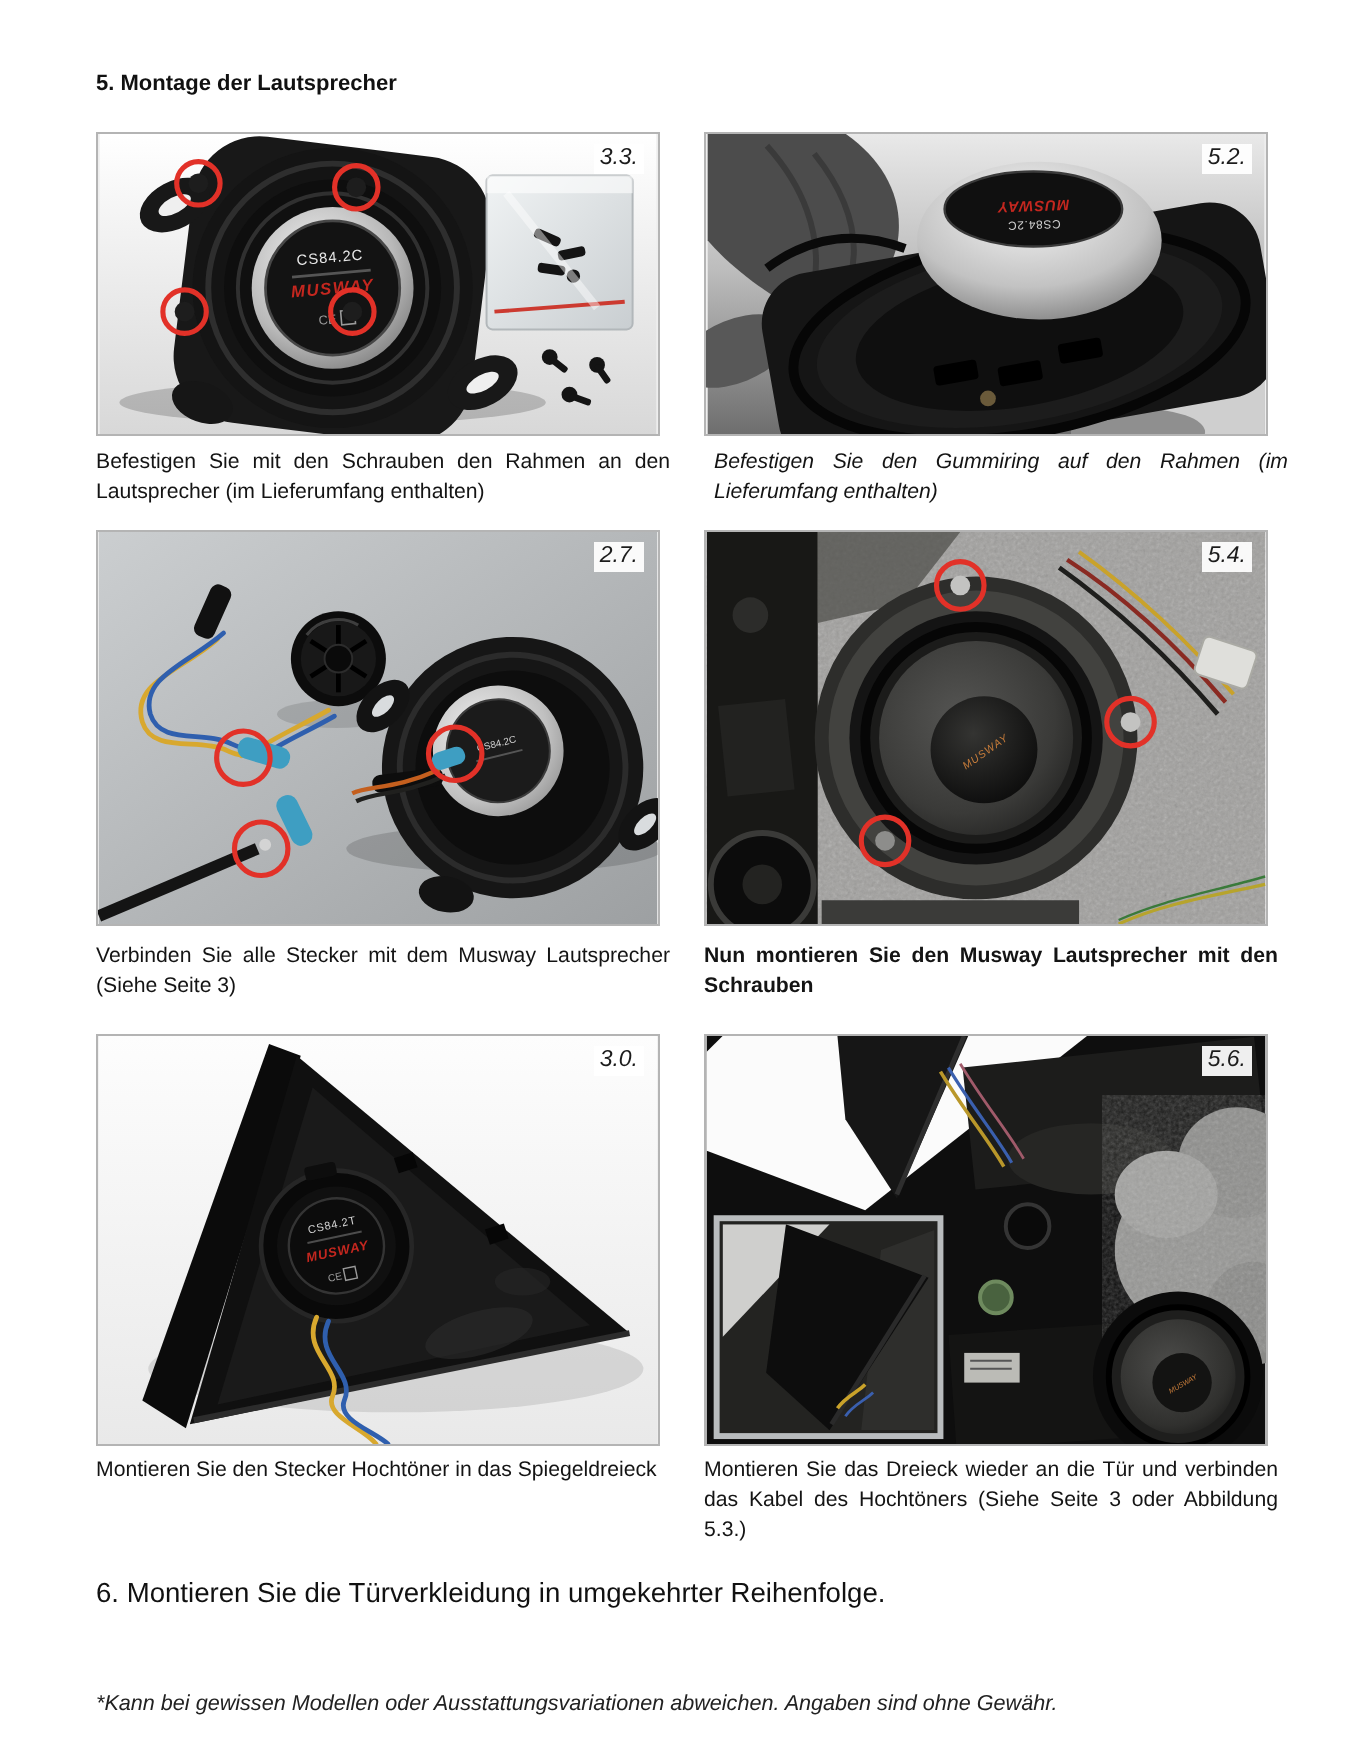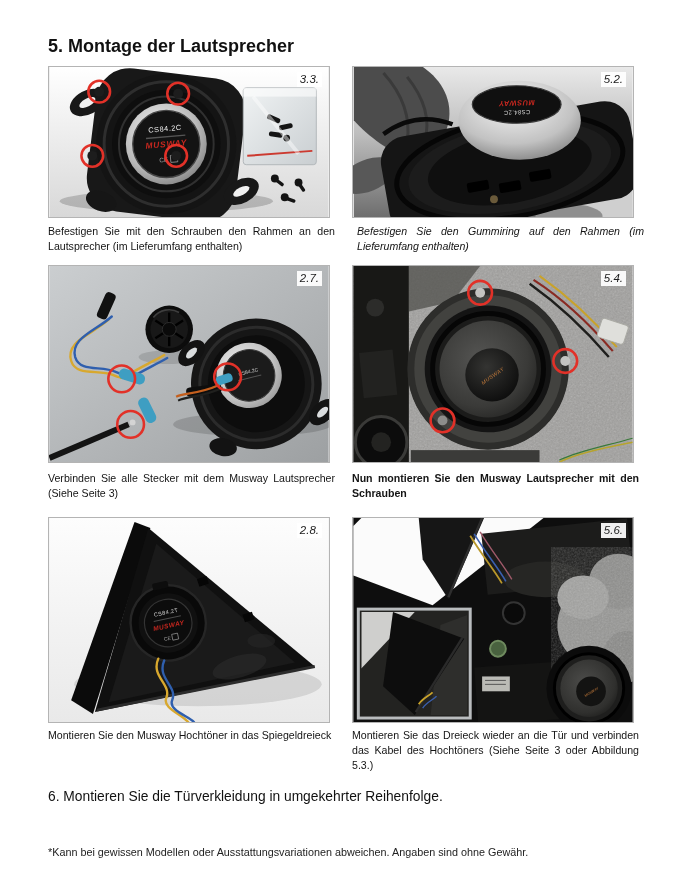--- a/index.html
+++ b/index.html
@@ -1,22 +1,22 @@
 <!DOCTYPE html>
 <html><head>
 <meta charset="utf-8">
 <style>
   html,body{margin:0;padding:0;}
   body{
     width:676px;height:874px;background:#ffffff;position:relative;overflow:hidden;
     font-family:"Liberation Sans",sans-serif;color:#141414;
   }
-  .page-title{position:absolute;left:48px;top:36px;font-size:18px;font-weight:bold;color:#111;}
+  .page-title{position:absolute;left:48px;top:36px;font-size:11px;font-weight:bold;color:#111;}
   .section6{position:absolute;left:48px;top:789px;font-size:13.8px;font-weight:normal;color:#111;}
-  .footnote{position:absolute;left:48px;top:846px;font-size:10.8px;color:#222;}
+  .footnote{position:absolute;left:48px;top:846px;font-size:10.8px;font-style:italic;color:#222;}
   .photo{position:absolute;width:282px;box-sizing:border-box;border:1px solid #b4b4b4;background:#eee;}
   .photo svg{display:block;width:100%;height:100%;}
   .ph-r1{height:152px;}
   .ph-r2{height:198px;}
   .ph-r3{height:206px;}
   .p1{left:48px;top:66px;}  .p2{left:352px;top:66px;}
   .p3{left:48px;top:265px;} .p4{left:352px;top:265px;}
   .p5{left:48px;top:517px;} .p6{left:352px;top:517px;}
   .fig-label{
     position:absolute;top:5px;right:7px;background:rgba(255,255,255,0.93);
@@ -318,21 +318,21 @@
       <rect x="-14" y="-5" width="28" height="1" fill="#4c4c4c"></rect>
       <text x="0" y="5" text-anchor="middle" font-size="6.6" font-weight="bold" font-style="italic" fill="#c4271f" letter-spacing="0.5">MUSWAY</text>
       <text x="-4" y="17" text-anchor="middle" font-size="5.2" fill="#9a9a9a">CE</text>
       <rect x="1" y="12" width="6" height="6" fill="none" stroke="#9a9a9a" stroke-width="0.7"></rect>
     </g>
     <g>
       <path class="wire-y" d="M110,142 C102,160 124,168 118,182 C114,192 134,198 140,206"></path>
       <path class="wire-b" d="M116,144 C108,162 130,170 124,184 C120,194 140,200 146,206"></path>
     </g>
   </svg>
-  <span class="fig-label">2.8.</span>
+  <span class="fig-label">3.0.</span>
 </div>
 
 <div class="photo ph-r3 p6">
   <svg viewBox="0 0 282 206">
     <defs>
       <filter id="noise56" x="0" y="0" width="100%" height="100%">
         <feTurbulence type="fractalNoise" baseFrequency="0.55" numOctaves="3" stitchTiles="stitch"></feTurbulence>
         <feColorMatrix type="saturate" values="0"></feColorMatrix>
         <feComponentTransfer>
             <feFuncA type="linear" slope="0.6" intercept="0"></feFuncA>
@@ -388,17 +388,17 @@
         <polygon points="40,95 112,122 62,199 30,170" fill="#0d0d0d"></polygon>
         <line x1="110" y1="121" x2="63" y2="196" stroke="#2a2a2a" stroke-width="2.4"></line>
         <path d="M66,188 C70,182 76,180 80,176" stroke="#c9a22a" stroke-width="1.8" fill="none"></path>
         <path d="M70,192 C74,186 80,184 84,180" stroke="#3a5fae" stroke-width="1.4" fill="none"></path>
       </g>
     </g>
   </svg>
   <span class="fig-label">5.6.</span>
 </div>
 
-<div class="caption c5">Montieren Sie den Musway Hochtöner in das Spiegeldreieck</div>
+<div class="caption c5">Montieren Sie den Stecker Hochtöner in das Spiegeldreieck</div>
 <div class="caption c6">Montieren Sie das Dreieck wieder an die Tür und verbinden das Kabel des Hochtöners (Siehe Seite 3 oder Abbildung 5.3.)</div>
 
 <div class="section6">6. Montieren Sie die Türverkleidung in umgekehrter Reihenfolge.</div>
 <div class="footnote">*Kann bei gewissen Modellen oder Ausstattungsvariationen abweichen. Angaben sind ohne Gewähr.</div>
 
 </body></html>

